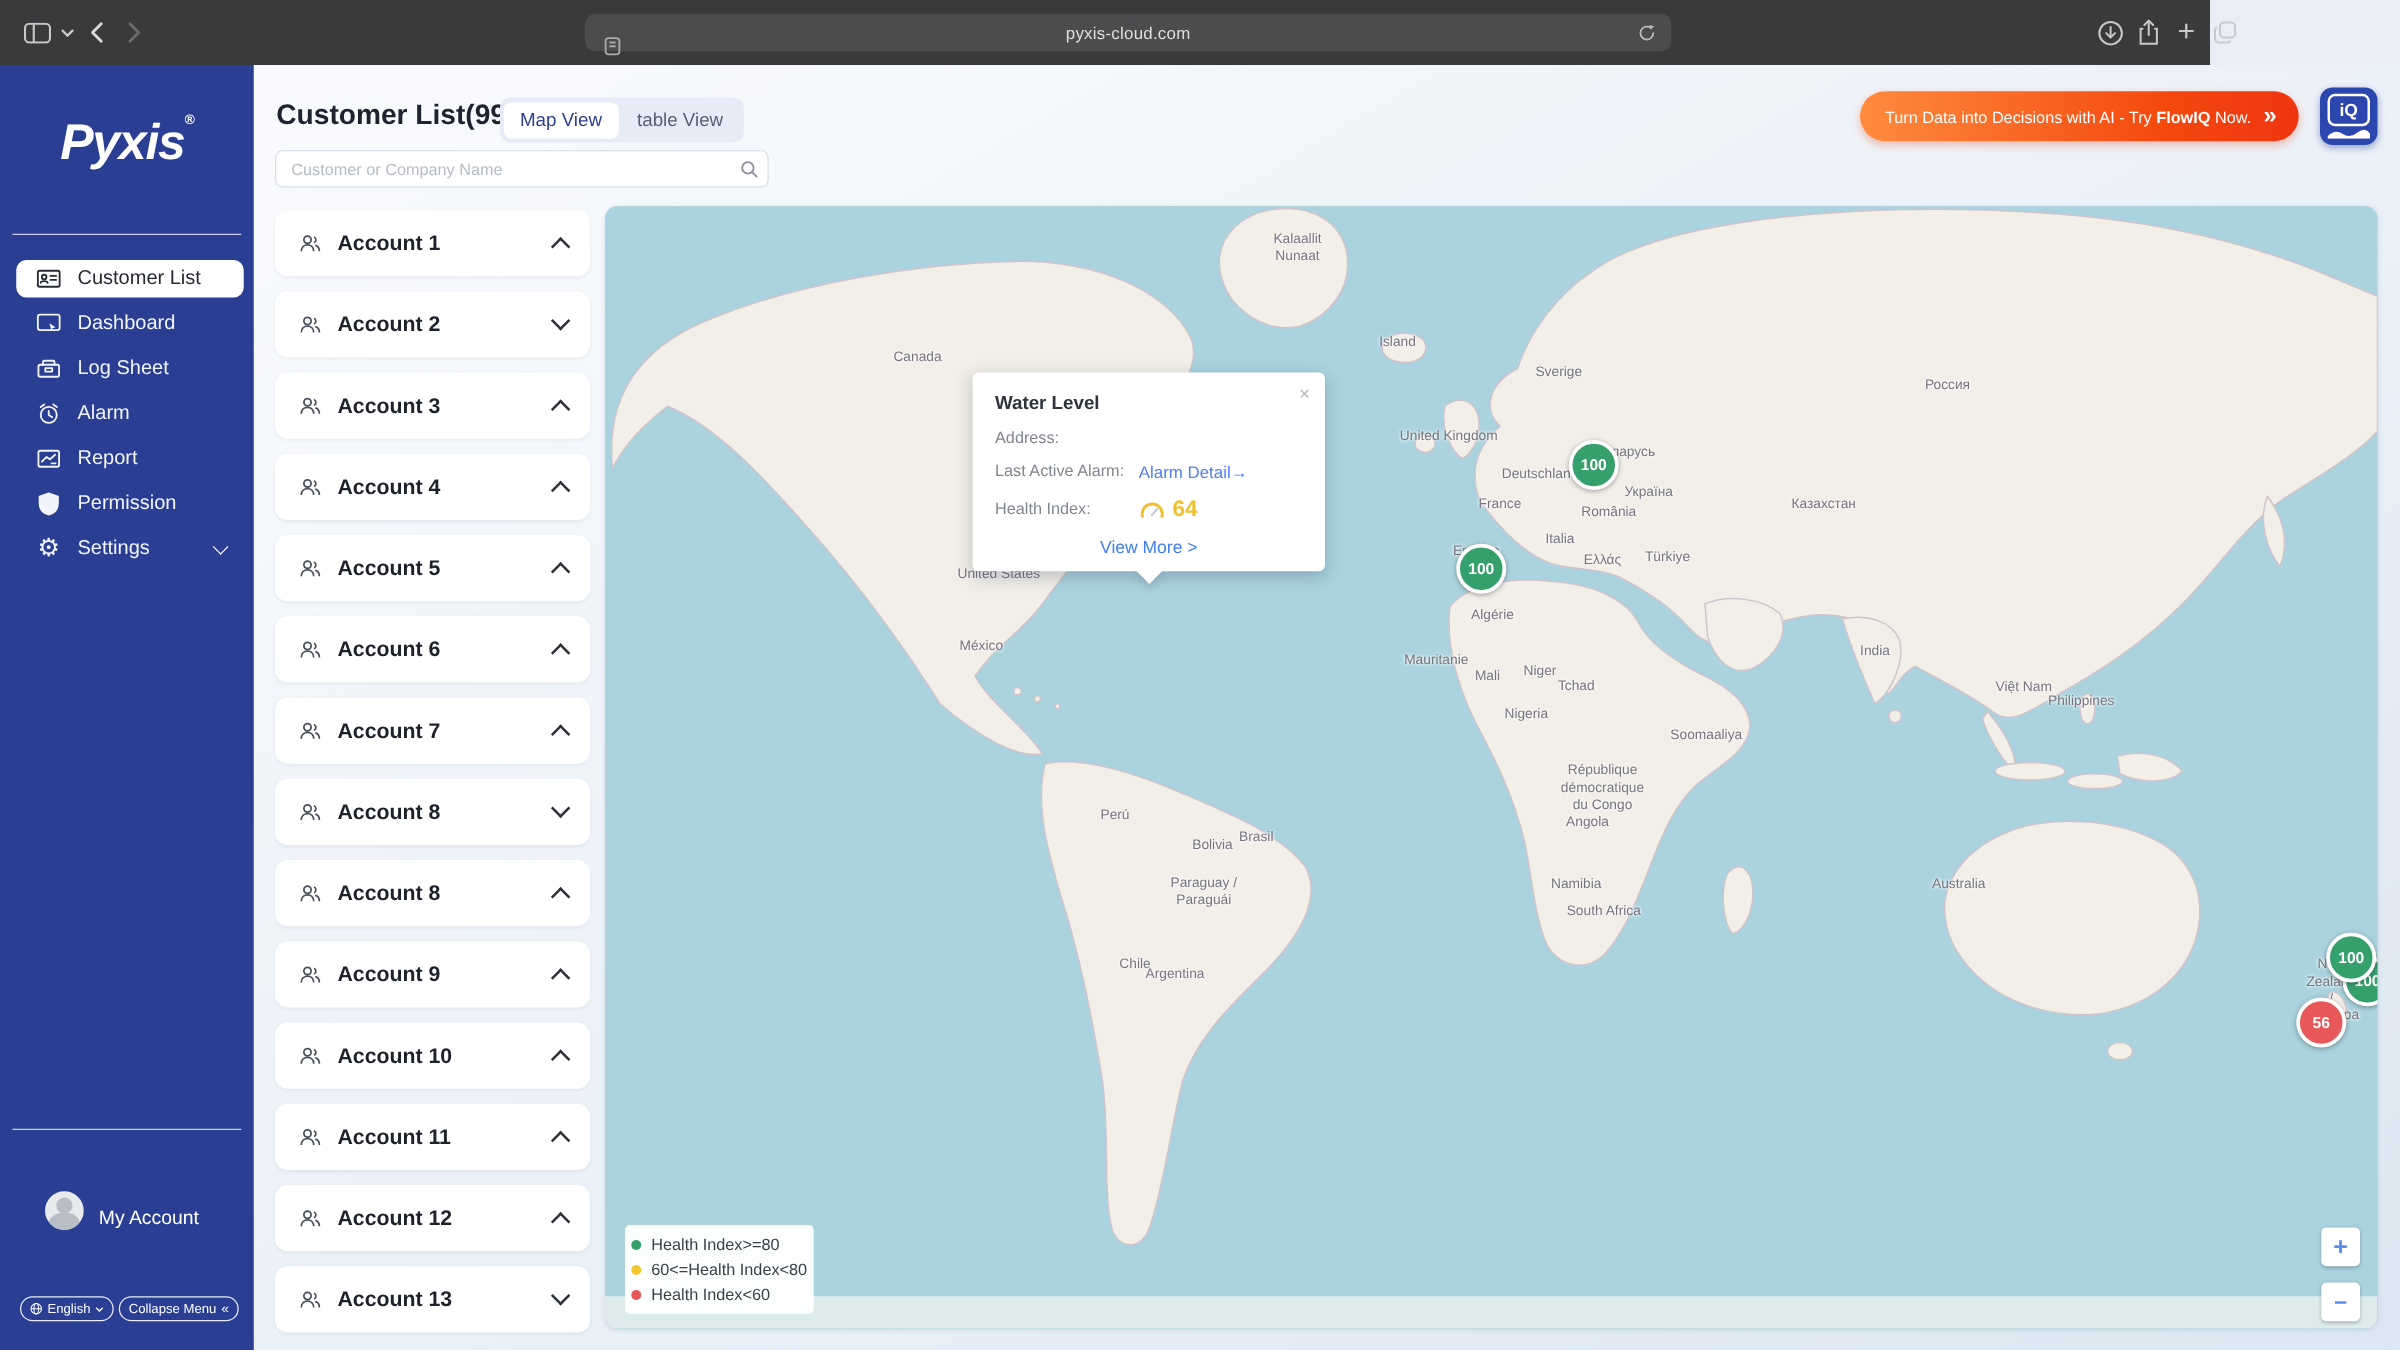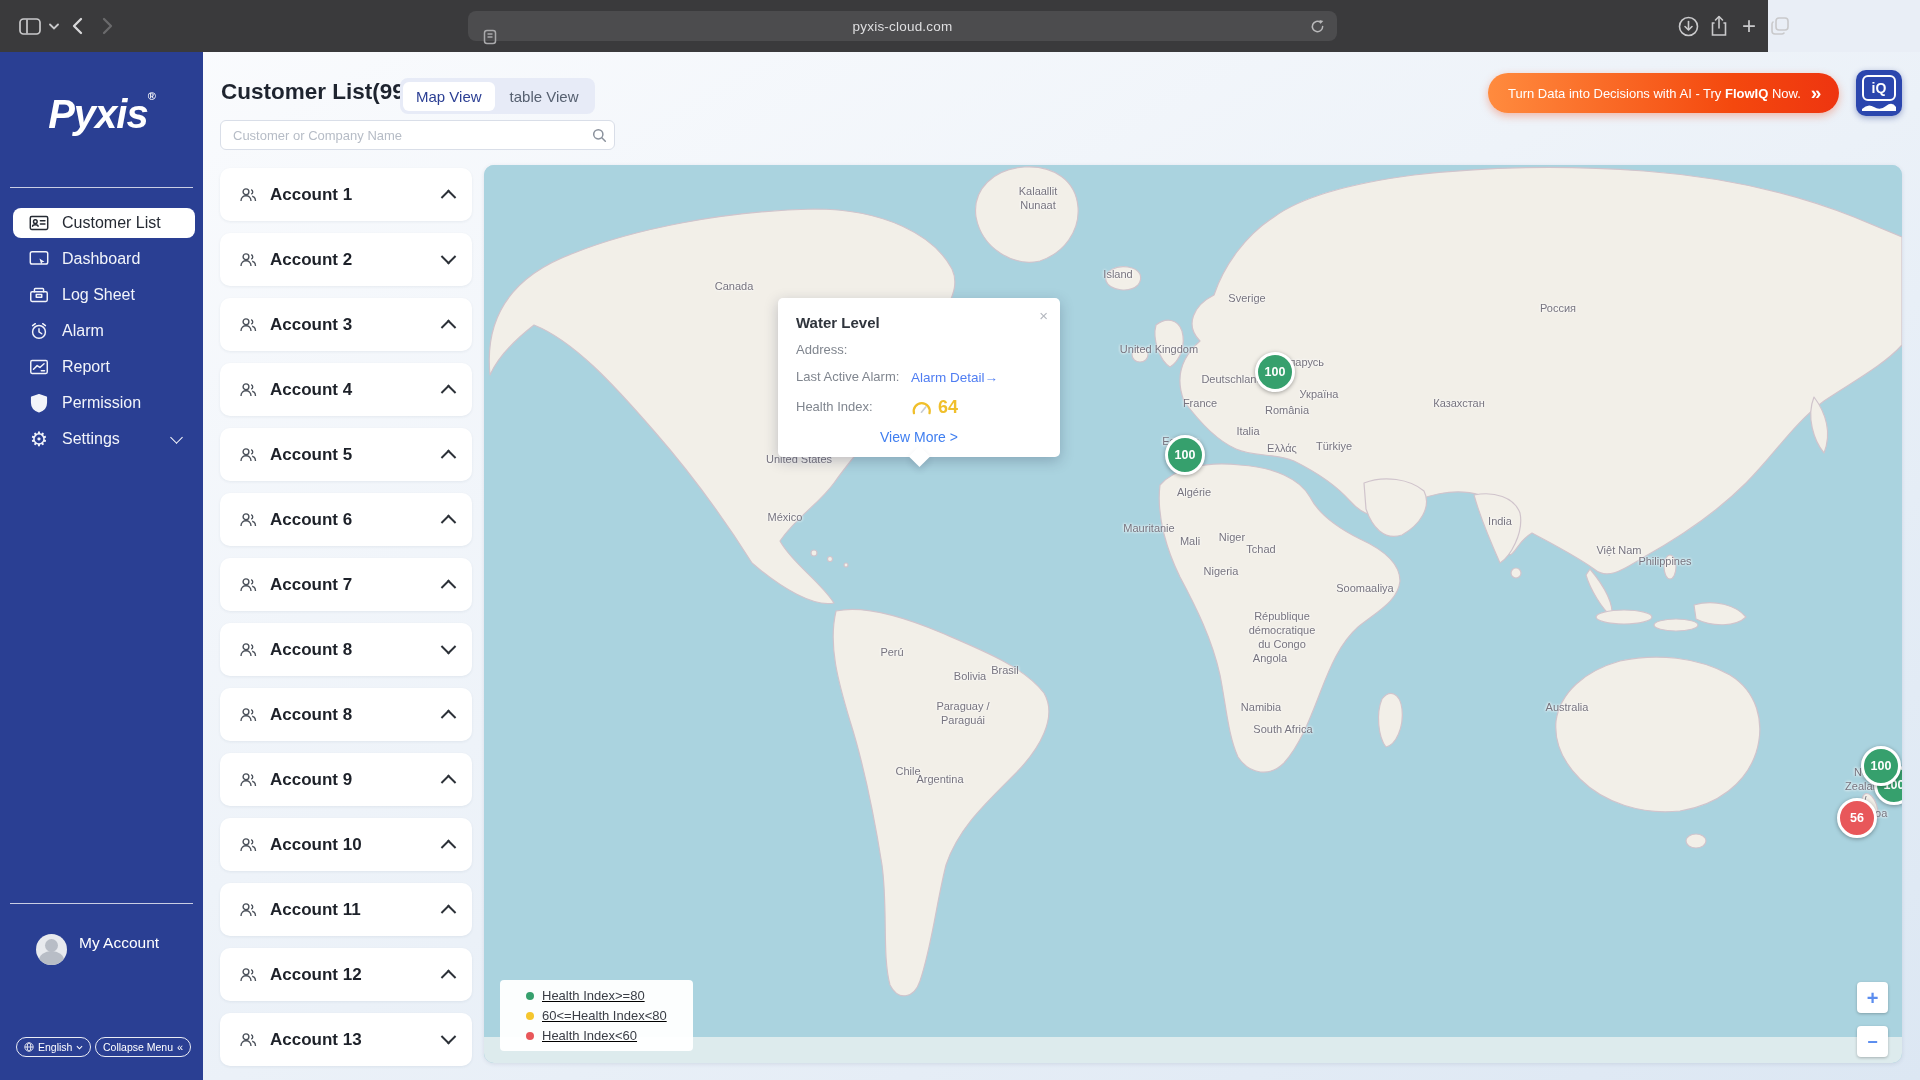--- a/index.html
+++ b/index.html
@@ -23,21 +23,21 @@
   .sdiv{position:absolute;left:10px;width:183px;height:0;border-top:1px solid rgba(255,255,255,.75);}
   .menu{position:absolute;left:0;top:156px;width:203px;display:flex;flex-direction:column;gap:6px;}
   .side-item{position:relative;height:30px;margin:0 8px 0 13px;display:flex;align-items:center;gap:12px;
              padding-left:15px;border-radius:8px;color:#f2f4fa;font-size:16px;cursor:pointer;}
   .side-item.active{background:#fff;color:#252a33;font-weight:500;}
   .s-icon{width:22px;height:22px;display:flex;align-items:center;justify-content:center;}
   .s-icon svg{stroke:currentColor;fill:none;stroke-width:1.6;stroke-linecap:round;stroke-linejoin:round;}
   .gear-glyph{font-size:20px;line-height:20px;}
   .s-chev{position:absolute;right:14px;width:8px;height:8px;border-right:1.7px solid #fff;
           border-bottom:1.7px solid #fff;transform:rotate(45deg);margin-top:-3px;}
-  .account-row{position:absolute;left:36px;top:882px;display:flex;align-items:flex-start;gap:12px;}
+  .account-row{position:absolute;left:36px;top:901px;display:flex;align-items:flex-end;gap:12px;}
   .avatar{width:31px;height:31px;border-radius:50%;background:#e8eaee;overflow:hidden;position:relative;}
   .avatar:before{content:"";position:absolute;left:9px;top:5px;width:13px;height:13px;border-radius:50%;background:#b8bdc6;}
   .avatar:after{content:"";position:absolute;left:3px;top:17px;width:25px;height:18px;border-radius:50%;background:#b8bdc6;}
   .myaccount{color:#fff;font-size:15.5px;}
   .pill{position:absolute;top:985px;height:18px;border:1px solid rgba(255,255,255,.9);border-radius:10px;
         display:flex;align-items:center;gap:4px;padding:0 7px;color:#fff;font-size:10.5px;cursor:pointer;}
   
   .page-title{position:absolute;left:221px;top:27px;font-size:22.5px;font-weight:800;color:#1e242f;}
   .tabbar{position:absolute;left:400px;top:26px;height:36px;background:#e7ebf7;border-radius:8px;
           display:flex;align-items:center;padding:0 3px;gap:2px;}
@@ -71,21 +71,21 @@
   
   .map{position:absolute;left:484px;top:113px;width:1418px;height:898px;border-radius:10px;overflow:hidden;
        background:#aad3df;box-shadow:0 1px 4px rgba(40,60,100,.12);}
   .map svg.base{position:absolute;left:0;top:0;}
   .map-label{position:absolute;transform:translate(-50%,-50%);font-size:11px;color:#77747f;
              white-space:pre-line;text-align:center;line-height:1.25;text-shadow:0 0 3px #fff,0 0 3px #fff;}
   .marker{position:absolute;width:34px;height:34px;border-radius:50%;border:3px solid #fff;
           transform:translate(-50%,-50%);display:flex;align-items:center;justify-content:center;
           color:#fff;font-size:12.5px;font-weight:700;box-shadow:0 1px 4px rgba(0,0,0,.35);cursor:pointer;}
   .legend{position:absolute;left:16px;bottom:12px;background:rgba(255,255,255,.96);border-radius:4px;
-          padding:8px 26px;display:flex;flex-direction:column;gap:5px;text-decoration:underline;}
+          padding:8px 5px;display:flex;flex-direction:column;gap:5px;}
   .lg-row{display:flex;align-items:center;gap:8px;font-size:13px;color:#3a3e46;}
   .dot{width:8px;height:8px;border-radius:50%;}
   .zoombtn{position:absolute;right:14px;width:31px;height:31px;background:#fff;border-radius:4px;
            box-shadow:0 1px 3px rgba(0,0,0,.25);display:flex;align-items:center;justify-content:center;
            color:#5b8def;font-size:20px;font-weight:700;cursor:pointer;line-height:1;}
   
   .popup{position:absolute;left:294px;top:133px;width:282px;background:#fff;border-radius:5px;
          box-shadow:0 4px 14px rgba(30,40,70,.25);padding:16px 18px 12px;box-sizing:border-box;}
   .popup:after{content:"";position:absolute;left:134px;bottom:-7px;width:15px;height:15px;background:#fff;
                transform:rotate(45deg);box-shadow:3px 3px 6px rgba(30,40,70,.12);}

